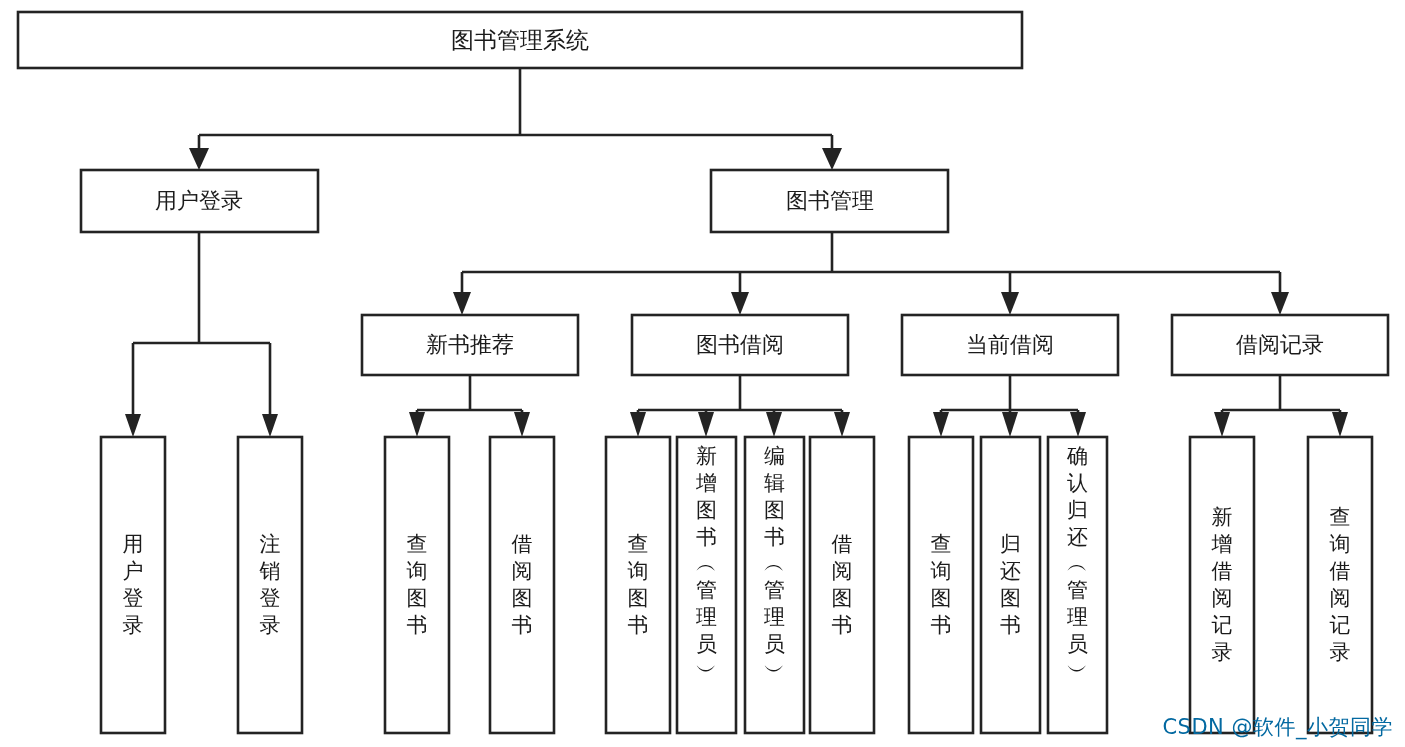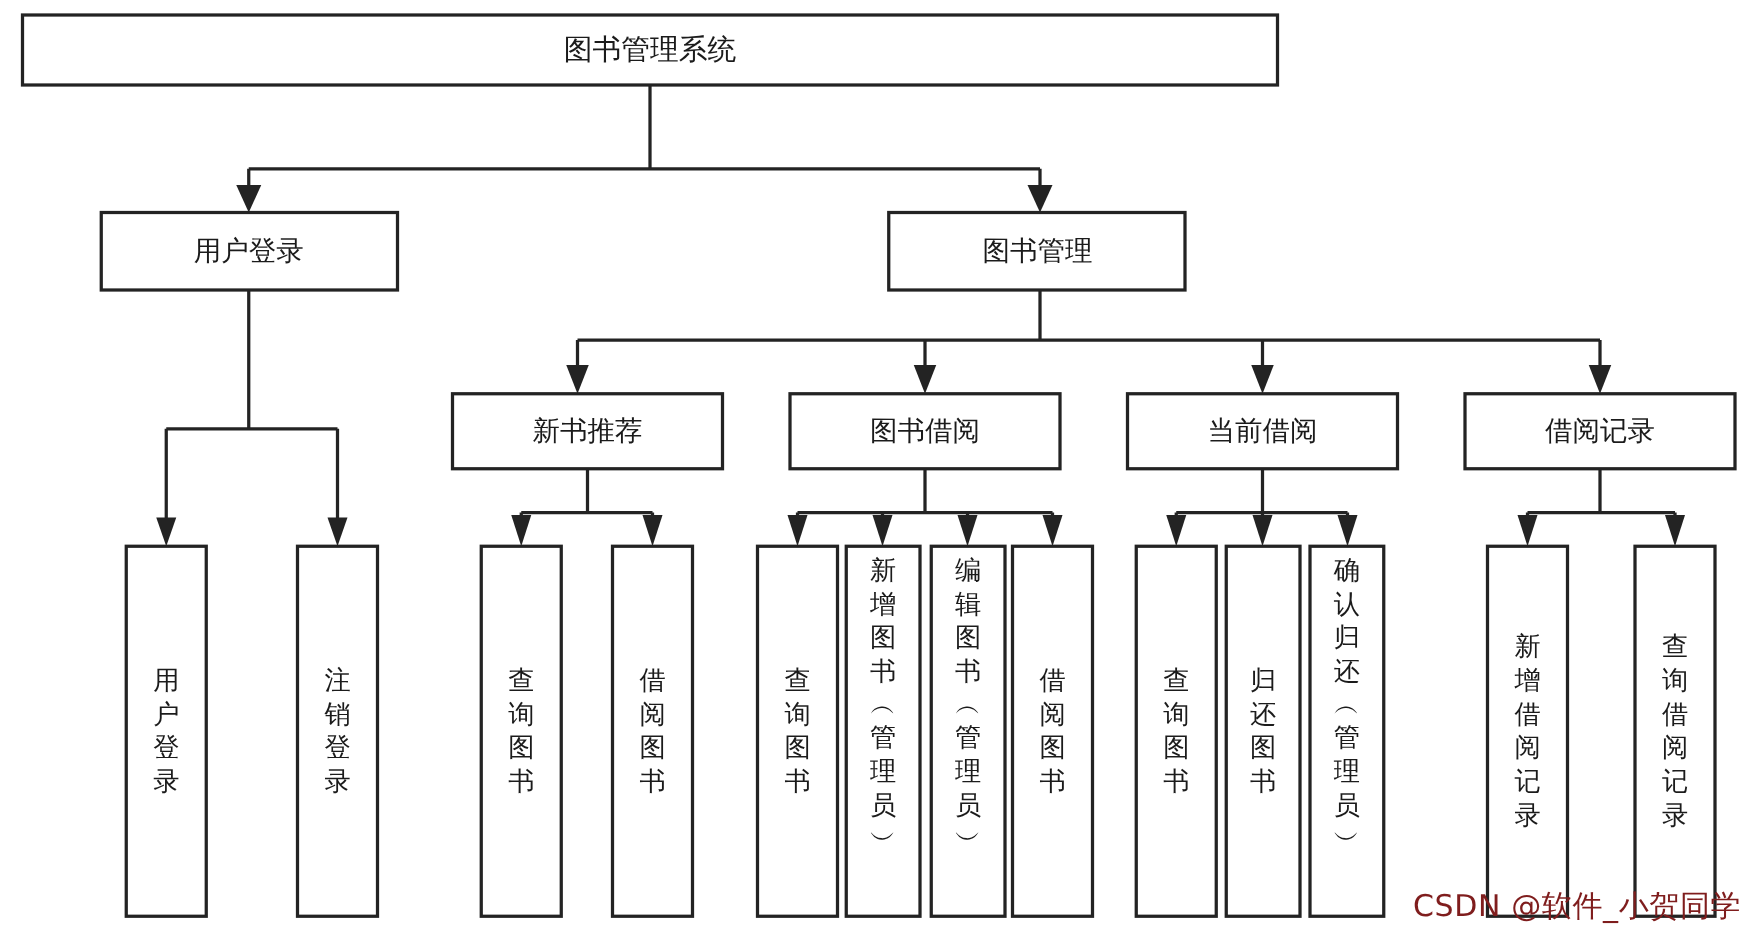--- a/index.html
+++ b/index.html
@@ -70,22 +70,22 @@
     text-align: center;
   }
   .vlabel span {
     display: block;
   }
   .watermark {
     position: absolute;
     right: 12px;
     bottom: 6px;
     font-family: "DejaVu Sans", "Liberation Sans", sans-serif;
-    font-size: 24px;
-    color: #7f1d1d;
+    font-size: 21px;
+    color: #0369a1;
     letter-spacing: 0.5px;
     white-space: nowrap;
     pointer-events: none;
   }
 </style>
 </head>
 <body>
 
 <div id="diagram-root">
 

